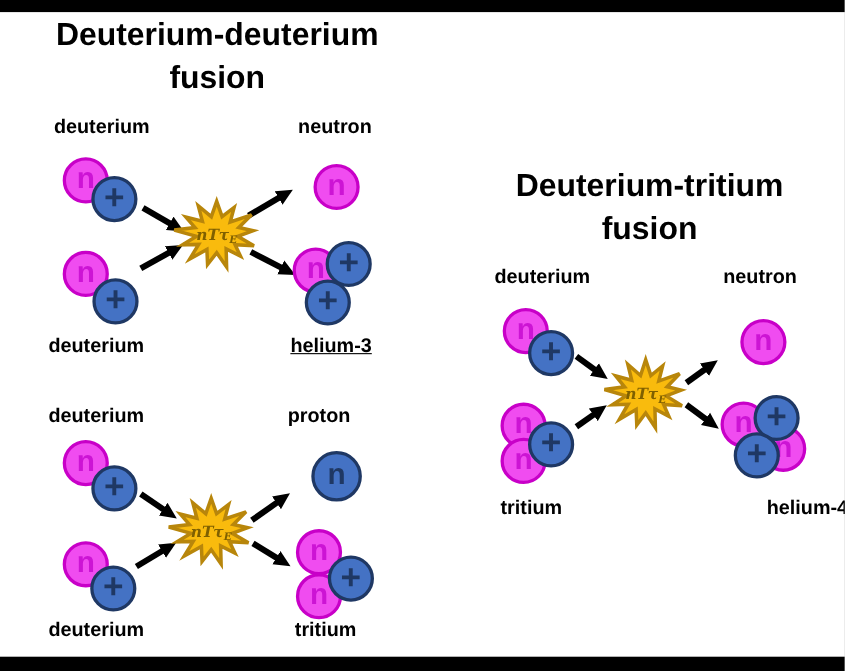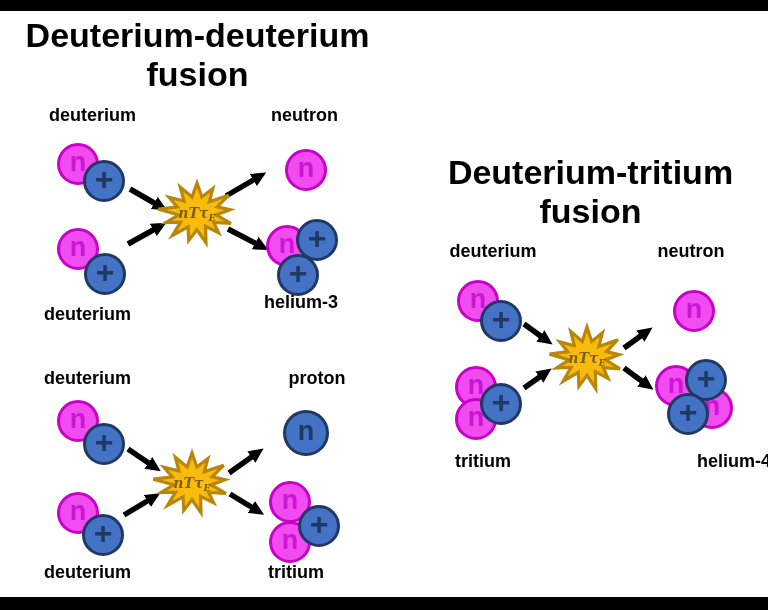--- a/index.html
+++ b/index.html
@@ -30,21 +30,21 @@
   .particle.n{background:var(--n-fill,#F04CF0);border-color:var(--n-stroke,#C800C8);color:var(--n-glyph,#CC14D4);}
   .particle.p{background:var(--p-fill,#4472C4);border-color:var(--p-stroke,#1F3864);color:var(--p-glyph,#1F3864);}
   .glyph{font-weight:bold;line-height:1;}
   .glyph-n{font-size:27px;margin-top:-3px;}
   .glyph-plus{font-size:32px;margin-top:-4px;}
 
   .label{
     position:absolute;text-align:center;font-weight:bold;
     color:var(--text,#000);font-size:18px;z-index:3;white-space:nowrap;
   }
-  .title{font-size:34px;}
+  .title{font-size:29px;}
   .or{font-size:41px;}
 </style>
 </head>
 <body>
 
 <div class="stage" id="stage" style="--bg: #ffffff; --bar: #000000; --n-fill: #F04CF0; --n-stroke: #C800C8; --n-glyph: #CC14D4; --p-fill: #4472C4; --p-stroke: #1F3864; --p-glyph: #1F3864; --arrow: #000000; --text: #000000; --burst-fill: #F9BB0D; --burst-stroke: #B8860B; --burst-text: #7F6000;">
 
   <div class="bar top"></div>
   <div class="bar bottom"></div>
 
@@ -83,25 +83,25 @@
         <text x="587" y="363" text-anchor="middle" class="burst-text"><tspan>nTτ</tspan><tspan class="burst-sub" dy="3">E</tspan></text>
       </g>
   </svg>
 
   <div class="label title" style="left:15px;top:16px;width:365px;">Deuterium-deuterium</div>
   <div class="label title" style="left:15px;top:55px;width:365px;">fusion</div>
 
   <div class="label" style="left:25px;top:105px;width:135px;">deuterium</div>
   <div class="label" style="left:242px;top:105px;width:125px;">neutron</div>
   <div class="label" style="left:20px;top:304px;width:135px;">deuterium</div>
-  <div class="label" style="left:240px;top:292px;width:122px;">helium-3</div>
+  <div class="label" style="left:240px;top:304px;width:122px;text-decoration:underline;">helium-3</div>
 
 
   <div class="label" style="left:20px;top:368px;width:135px;">deuterium</div>
-  <div class="label" style="left:256px;top:368px;width:122px;">proton</div>
+  <div class="label" style="left:229px;top:368px;width:122px;">proton</div>
   <div class="label" style="left:20px;top:562px;width:135px;">deuterium</div>
   <div class="label" style="left:235px;top:562px;width:122px;">tritium</div>
 
   <div class="label title" style="left:408px;top:153px;width:365px;">Deuterium-tritium</div>
   <div class="label title" style="left:408px;top:192px;width:365px;">fusion</div>
 
   <div class="label" style="left:432px;top:241px;width:122px;">deuterium</div>
   <div class="label" style="left:630px;top:241px;width:122px;">neutron</div>
   <div class="label" style="left:424px;top:451px;width:118px;">tritium</div>
   <div class="label" style="left:672px;top:451px;width:124px;">helium-4</div>

